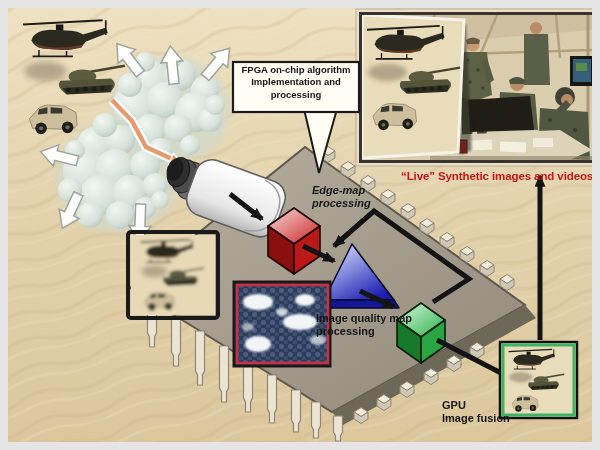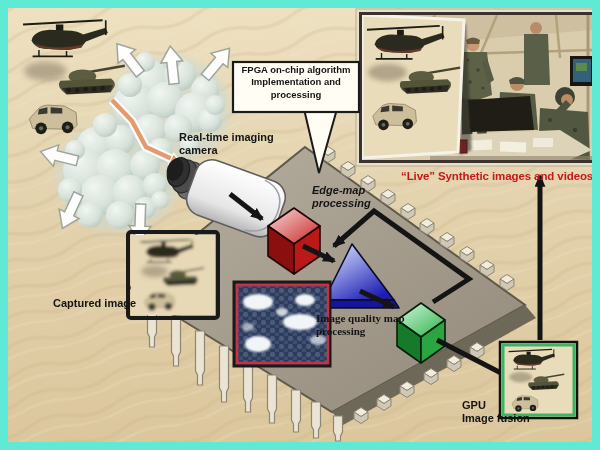--- a/index.html
+++ b/index.html
@@ -1,29 +1,29 @@
 <!DOCTYPE html>
 <html><head>
 <meta charset="utf-8">
 <style>
   html,body{margin:0;padding:0;background:#fff;}
-  #frame{position:relative;width:600px;height:450px;background:#5eead4;overflow:hidden;
+  #frame{position:relative;width:600px;height:450px;background:#e5e5e5;overflow:hidden;
          font-family:"Liberation Sans",sans-serif;}
   #canvas{position:absolute;left:8px;top:8px;width:584px;height:434px;overflow:hidden;}
   #scene-svg{position:absolute;left:0;top:0;}
   .lbl{position:absolute;font:700 11px/1.18 "Liberation Sans",sans-serif;color:#141414;
        white-space:pre-line;}
   #lb-fpga{left:225px;top:56px;width:126px;text-align:center;font-size:9.5px;line-height:1.3;}
   #lb-cam{left:171px;top:123px;}
   #lb-edge{left:304px;top:176px;font-style:italic;}
   #lb-atm{left:20px;top:213px;}
   #lb-cap{left:45px;top:289px;}
   #lb-lucky{left:374px;top:258px;}
-  #lb-qual{left:308px;top:304px;font-family:Liberation Serif, serif;}
-  #lb-gpu{left:434px;top:391px;margin-left:20px;}
+  #lb-qual{left:308px;top:304px;}
+  #lb-gpu{left:434px;top:391px;}
   #lb-live{left:393px;top:162px;font-size:11.5px;color:#c41a1a;white-space:nowrap;letter-spacing:-0.1px;text-align:right;}
 </style>
 </head>
 <body>
 
 <div id="frame">
 <div id="canvas">
 
 <svg id="scene-svg" width="584" height="434" viewBox="8 8 584 434">
 <defs>
@@ -424,25 +424,22 @@
 
 <g>
   <polygon points="304,109 337,109 319,173" fill="#fffdf4" stroke="#1a1a1a" stroke-width="2"></polygon>
   <rect x="233" y="62" width="126" height="50" fill="#fffdf4" stroke="#1a1a1a" stroke-width="2.2"></rect>
 </g>
 </svg>
 
 <div class="lbl" id="lb-fpga">FPGA on-chip algorithm
 Implementation and
 processing</div>
-<div class="lbl" id="lb-cam">Real-time imaging
-camera</div>
 <div class="lbl" id="lb-edge">Edge-map
 processing</div>
-<div class="lbl" id="lb-cap">Captured image</div>
 <div class="lbl" id="lb-qual">Image quality map
 processing</div>
 <div class="lbl" id="lb-gpu">GPU
 Image fusion</div>
 <div class="lbl" id="lb-live">“Live” Synthetic images and videos</div>
 
 </div>
 </div>
 
 </body></html>

